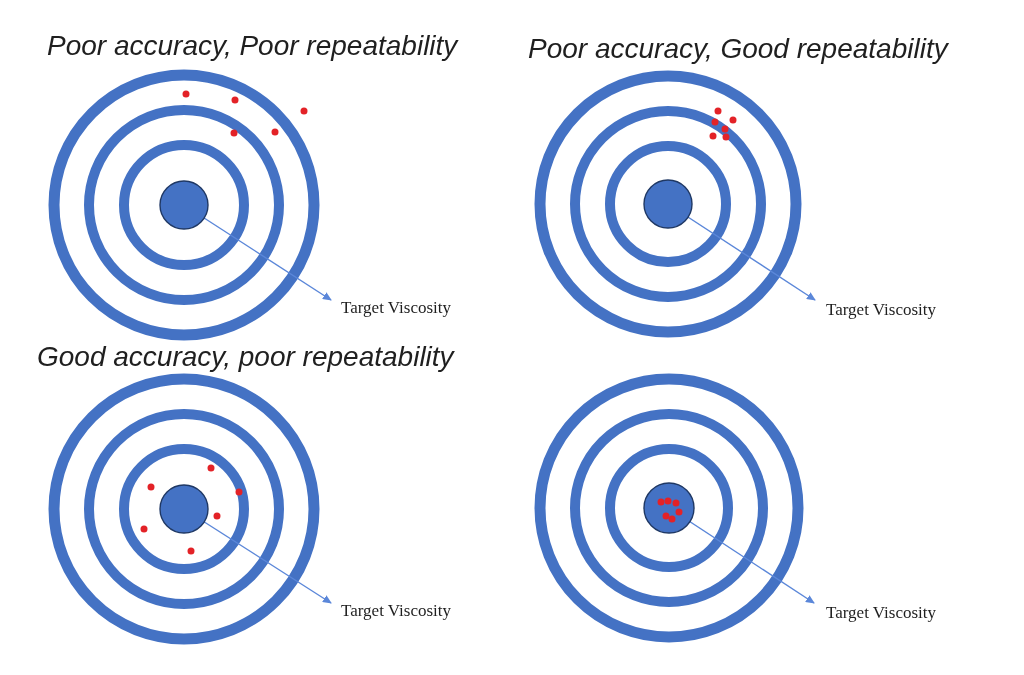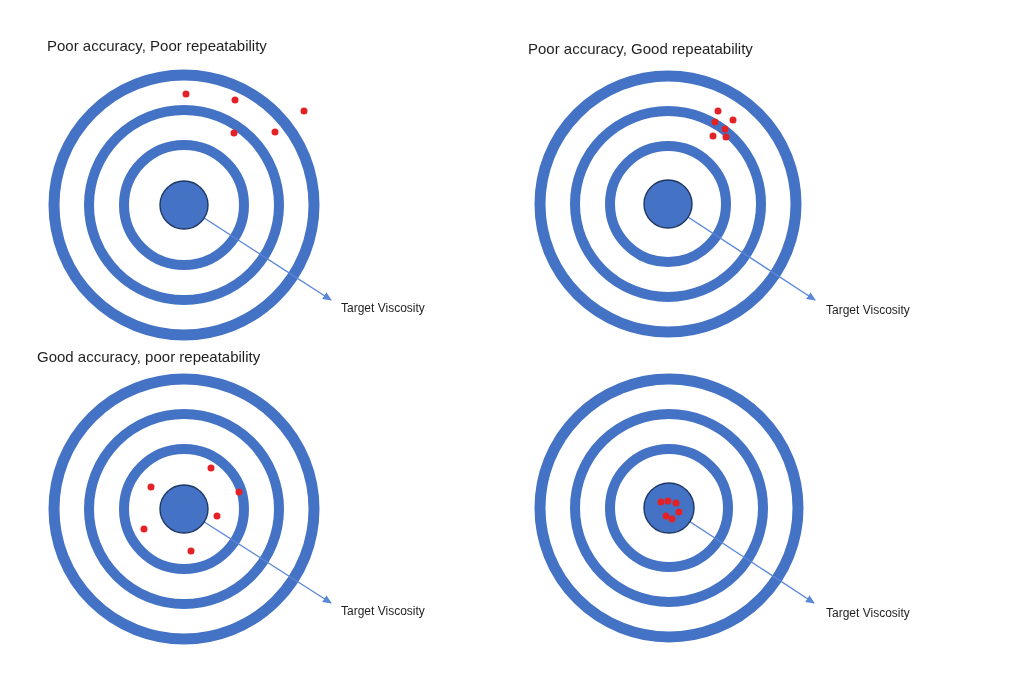--- a/index.html
+++ b/index.html
@@ -6,31 +6,33 @@
   .canvas{
     position:relative;
     width:1024px;height:675px;
     background:var(--bg,#fff);
     font-family:"Liberation Sans",sans-serif;
     overflow:hidden;
   }
   .diagram-svg{position:absolute;left:0;top:0;}
   .panel-title{
     position:absolute;
-    font-size:15px;
+    font-size:28px;
     line-height:26px;
     color:var(--text,#1f1f1f);
     white-space:nowrap;
+    font-style:italic;
   }
   .tv-label{
     position:absolute;
-    font-size:12px;
+    font-size:17px;
     line-height:22px;
     color:var(--text,#1f1f1f);
     white-space:nowrap;
+    font-family:Liberation Serif, serif;
   }
 </style>
 </head>
 <body>
 
 <div class="canvas">
   <svg id="diagram" class="diagram-svg" width="1024" height="675" viewBox="0 0 1024 675">
       <defs>
         <marker id="arrowhead" markerWidth="10" markerHeight="8" refX="8" refY="4" orient="auto" markerUnits="userSpaceOnUse">
           <path d="M0,0 L9,4 L0,8 Z" fill="#5B87D9"></path>

